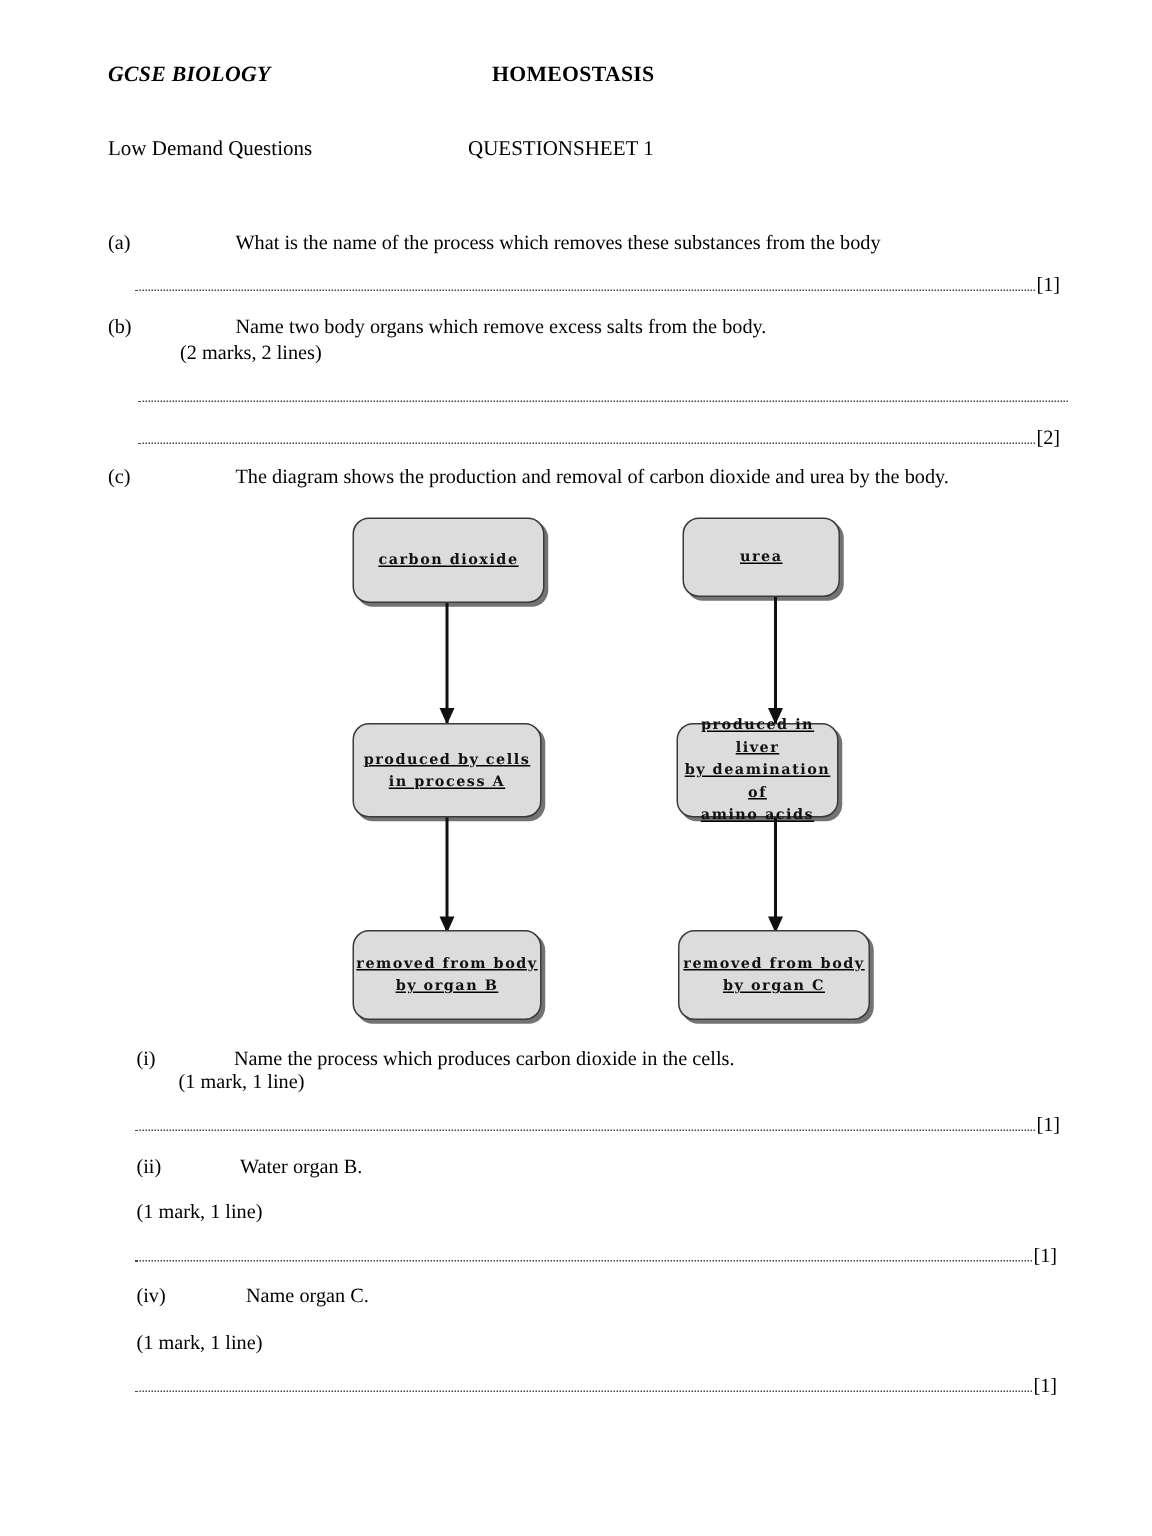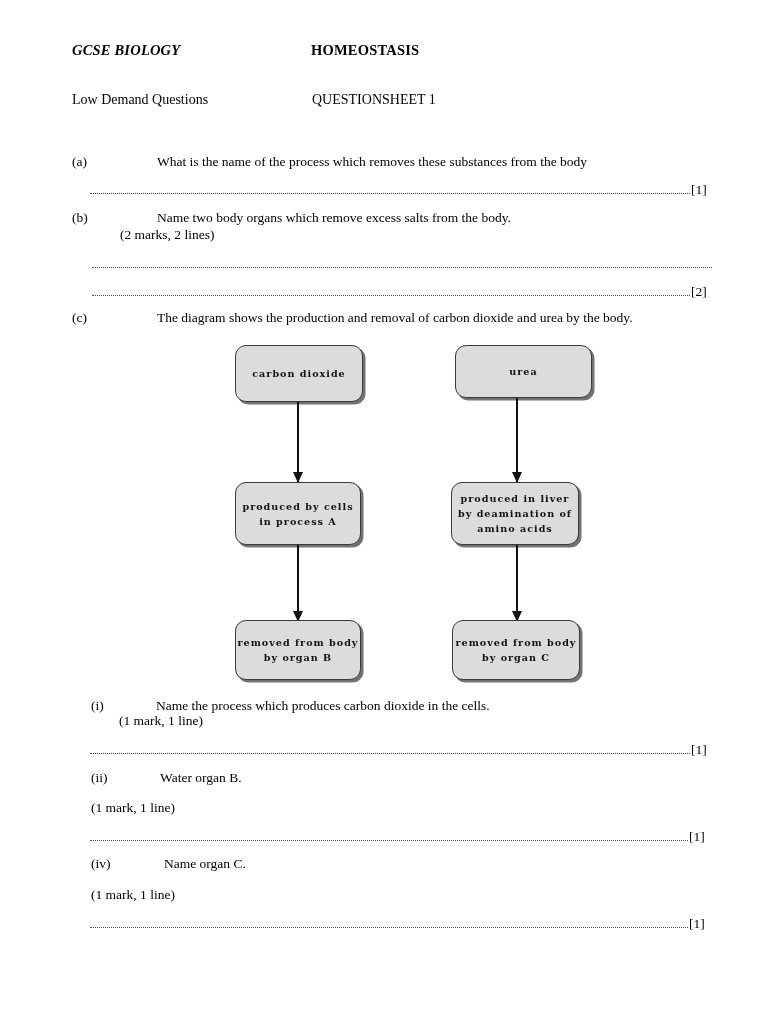--- a/index.html
+++ b/index.html
@@ -35,21 +35,21 @@
     position: absolute;
     left: 0; top: 0;
     font-weight: bold;
     font-style: italic;
     font-size: 14.5px;
     letter-spacing: 0.2px;
     white-space: nowrap;
   }
   .hdr-mid {
     position: absolute;
-    left: 239px; top: 0;
+    left: 256px; top: 0;
     font-weight: bold;
     font-size: 14.5px;
     letter-spacing: 0.2px;
     white-space: nowrap;
   }
 
   .subhdr {
     position: absolute;
     left: 72px;
     top: 92px;
@@ -131,20 +131,21 @@
     position: absolute;
     background: #dcdcdc;
     border: 1.3px solid #3a3a3a;
     border-radius: 11px;
     box-shadow: 2.5px 2.5px 0px 0px rgba(90,90,90,0.85);
     box-sizing: border-box;
     display: flex;
     align-items: center;
     justify-content: center;
     text-align: center;
+    text-decoration: underline;
   }
   .fbox span {
     display: block;
     font-family: "DejaVu Serif", "Liberation Serif", serif;
     font-weight: bold;
     font-size: 9.6px;
     letter-spacing: 1.0px;
     line-height: 15px;
     color: #111111;
     white-space: pre-line;
@@ -204,35 +205,35 @@
   <div class="qrow" style="left:72px; top:310px; width:640px;">
     <span class="qlabel">(c)</span>
     <span class="qtext" style="left:48px;">The diagram shows the production and removal of carbon dioxide and urea by the body.</span>
   </div>
 
   <div class="diagram">
 
     <div class="fbox" style="left:235px; top:15px; width:128px; height:57px;">
       <span>carbon dioxide</span>
     </div>
-    <div class="fbox" style="left:455px; top:15px; width:137px; height:53px;">
+    <div class="fbox" style="left:455px; top:15px; width:105px; height:53px;">
       <span>urea</span>
     </div>
 
     <div class="arrow-line" style="left:297px; top:72px; height:83px;"></div>
     <div class="arrow-head" style="left:292.5px; top:142px;"></div>
 
     <div class="arrow-line" style="left:516px; top:68px; height:87px;"></div>
     <div class="arrow-head" style="left:511.5px; top:142px;"></div>
 
     <div class="fbox" style="left:235px; top:152px; width:126px; height:63px;">
       <span>produced by cells
 in process A</span>
     </div>
-    <div class="fbox" style="left:451px; top:152px; width:128px; height:63px;">
+    <div class="fbox" style="left:451px; top:152px; width:108px; height:63px;">
       <span>produced in liver
 by deamination of
 amino acids</span>
     </div>
 
     <div class="arrow-line" style="left:297px; top:215px; height:77px;"></div>
     <div class="arrow-head" style="left:292.5px; top:281px;"></div>
 
     <div class="arrow-line" style="left:516px; top:215px; height:77px;"></div>
     <div class="arrow-head" style="left:511.5px; top:281px;"></div>

